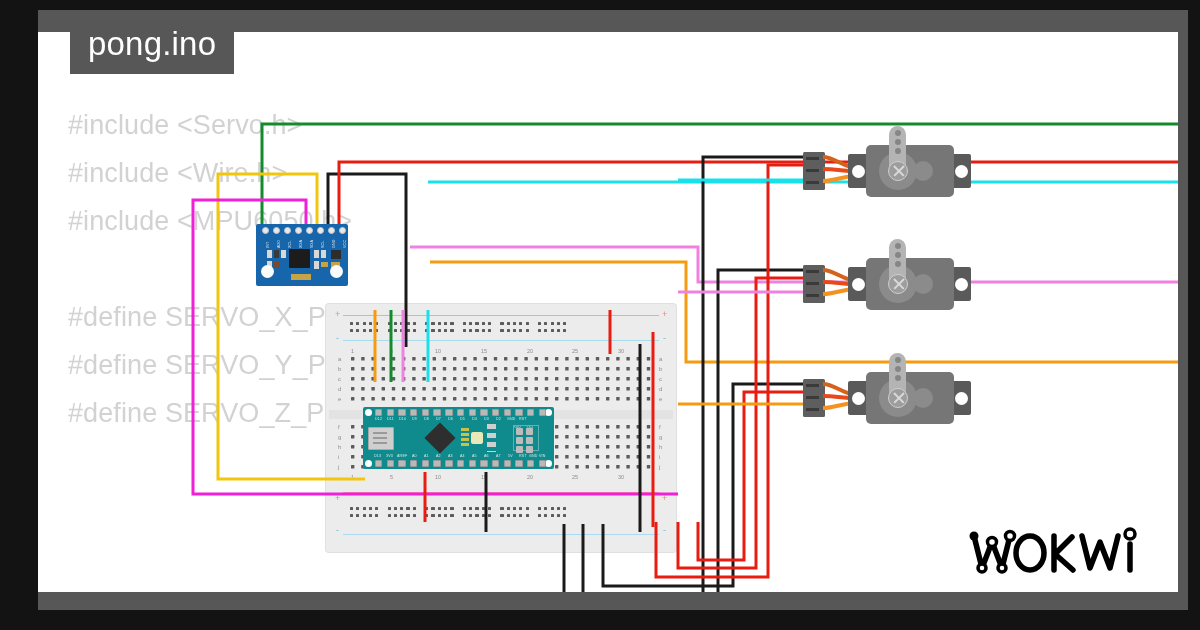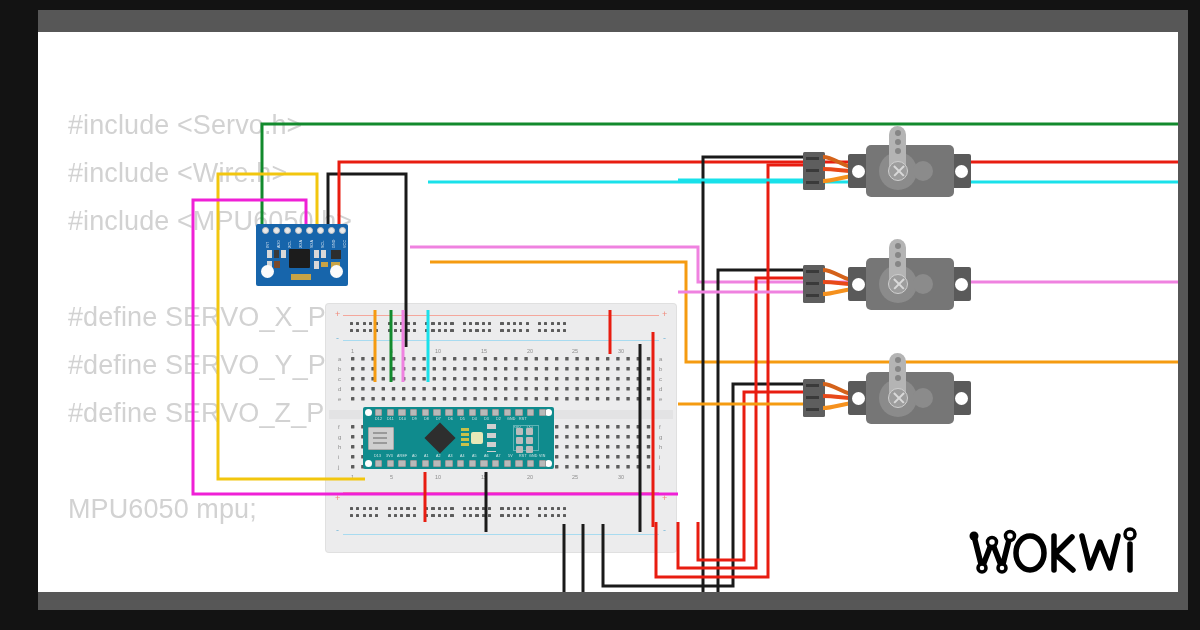--- a/index.html
+++ b/index.html
@@ -229,21 +229,20 @@
 
   <div class="canvas">
 
     <div class="code-layer">
       <div class="code-line" style="top:78px">#include &lt;Servo.h&gt;</div>
       <div class="code-line" style="top:126px">#include &lt;Wire.h&gt;</div>
       <div class="code-line" style="top:174px">#include &lt;MPU6050.h&gt;</div>
       <div class="code-line" style="top:270px">#define SERVO_X_PIN 9   // Servo X control pin</div>
       <div class="code-line" style="top:318px">#define SERVO_Y_PIN 10  // Servo Y control pin</div>
       <div class="code-line" style="top:366px">#define SERVO_Z_PIN 11  // Servo Z control pin</div>
-      <div class="code-line" style="top:462px">MPU6050 mpu;</div>
       <div class="code-line" style="top:558px">Servo servoY;  // Servo object for axis Y</div>
     </div>
 
     <div class="breadboard">
 
       <div class="bb-plus" style="left:9px; top:6px;">+</div>
       <div class="bb-plus" style="left:336px; top:6px;">+</div>
       <div class="bb-rail-line" style="left:17px; top:11px; width:316px; background:#f4a79c;"></div>
       <div class="bb-holes" style="left:24px; top:18px;">
         <div class="bb-grp">
@@ -1055,14 +1054,15 @@
           <path d="M 114,12 L 122,44 L 132,18 L 142,44 L 150,12"></path>
 
           <path d="M 162,20 L 162,46"></path>
         </g>
         <circle cx="162" cy="10" r="5" fill="#fff" stroke="#000" stroke-width="3.5"></circle>
       </svg>
     </div>
 
   </div>
 
+  <div class="file-chip">pong.ino</div>
 
 </div>
 
 </body></html>

